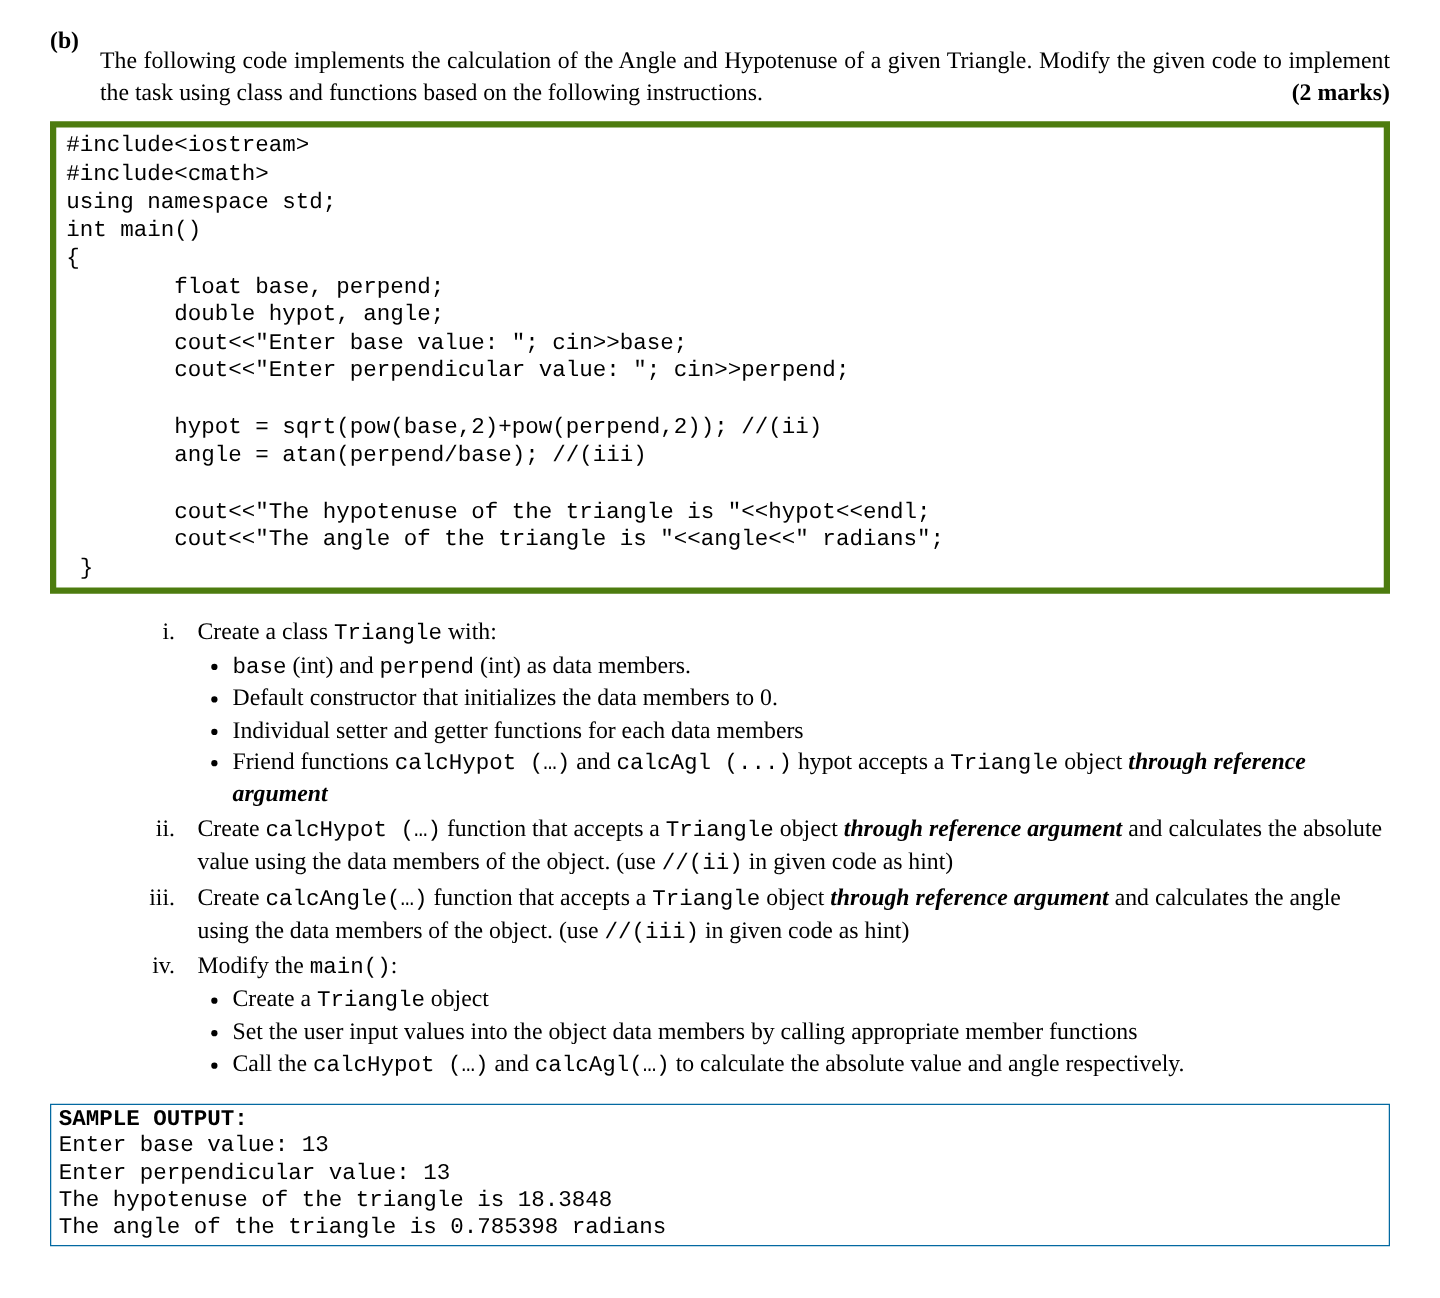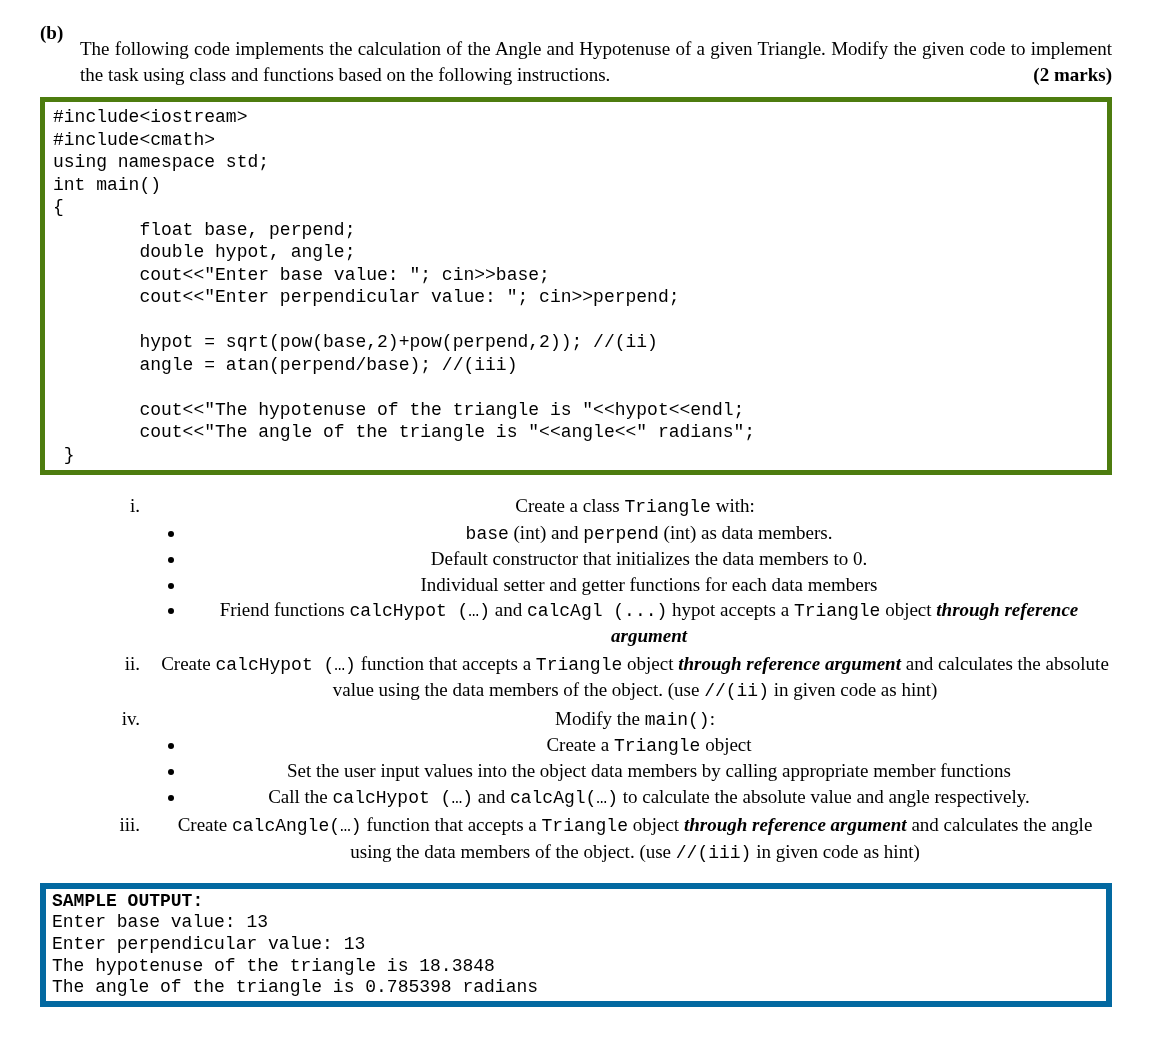--- a/index.html
+++ b/index.html
@@ -50,34 +50,33 @@
     display: flex;
     margin-bottom: 2px;
   }
   .instr-num {
     flex: 0 0 48px;
     text-align: right;
     padding-right: 18px;
   }
   .instr-body {
     flex: 1;
-    text-align: center;
   }
   .sub-bullets {
     list-style: disc;
     margin: 0 0 0 28px;
     padding: 0;
   }
   .sub-bullets li {
     margin: 0;
     padding: 0;
   }
   .italic { font-style: italic; font-weight: bold; }
   .sample-box {
-    border: 6px solid #0369a1;
+    border: 1px solid #0369a1;
     padding: 2px 6px;
     margin-top: 18px;
     font-family: 'Courier New', Courier, monospace;
     font-size: 18px;
     white-space: pre;
     line-height: 1.2;
   }
   .sample-header {
     font-weight: bold;
   }
@@ -126,35 +125,35 @@
   </div>
 
   <div class="instr-item">
     <div class="instr-num">ii.</div>
     <div class="instr-body">
       <span>Create </span><span class="mono">calcHypot (…)</span><span> function that accepts a </span><span class="mono">Triangle</span><span> object </span><span class="italic">through reference argument</span><span> and calculates the absolute value using the data members of the object. (use </span><span class="mono">//(ii)</span><span> in given code as hint)</span>
     </div>
   </div>
 
   <div class="instr-item">
+    <div class="instr-num">iii.</div>
+    <div class="instr-body">
+      <span>Create </span><span class="mono">calcAngle(…)</span><span> function that accepts a </span><span class="mono">Triangle</span><span> object </span><span class="italic">through reference argument</span><span> and calculates the angle using the data members of the object. (use </span><span class="mono">//(iii)</span><span> in given code as hint)</span>
+    </div>
+  </div>
+
+  <div class="instr-item">
     <div class="instr-num">iv.</div>
     <div class="instr-body">
       <span>Modify the </span><span class="mono">main()</span><span>:</span>
       <ul class="sub-bullets">
         <li><span>Create a </span><span class="mono">Triangle</span><span> object</span></li>
         <li><span>Set the user input values into the object data members by calling appropriate member functions</span></li>
         <li><span>Call the </span><span class="mono">calcHypot (…)</span><span>  and </span><span class="mono">calcAgl(…)</span><span>  to calculate the absolute value and angle respectively.</span></li>
       </ul>
-    </div>
-  </div>
-
-  <div class="instr-item">
-    <div class="instr-num">iii.</div>
-    <div class="instr-body">
-      <span>Create </span><span class="mono">calcAngle(…)</span><span> function that accepts a </span><span class="mono">Triangle</span><span> object </span><span class="italic">through reference argument</span><span> and calculates the angle using the data members of the object. (use </span><span class="mono">//(iii)</span><span> in given code as hint)</span>
     </div>
   </div>
 
 </div>
 
 <div class="sample-box"><span class="sample-header">SAMPLE OUTPUT:</span>
 <span>Enter base value: 13
 Enter perpendicular value: 13
 The hypotenuse of the triangle is 18.3848
 The angle of the triangle is 0.785398 radians</span></div>

